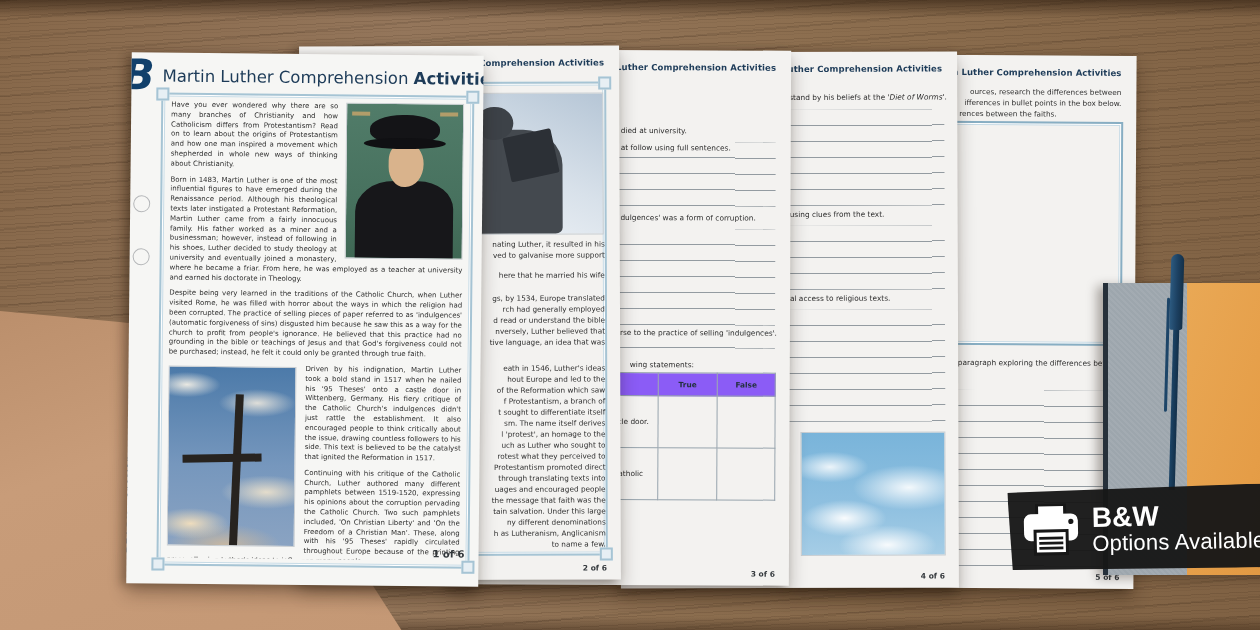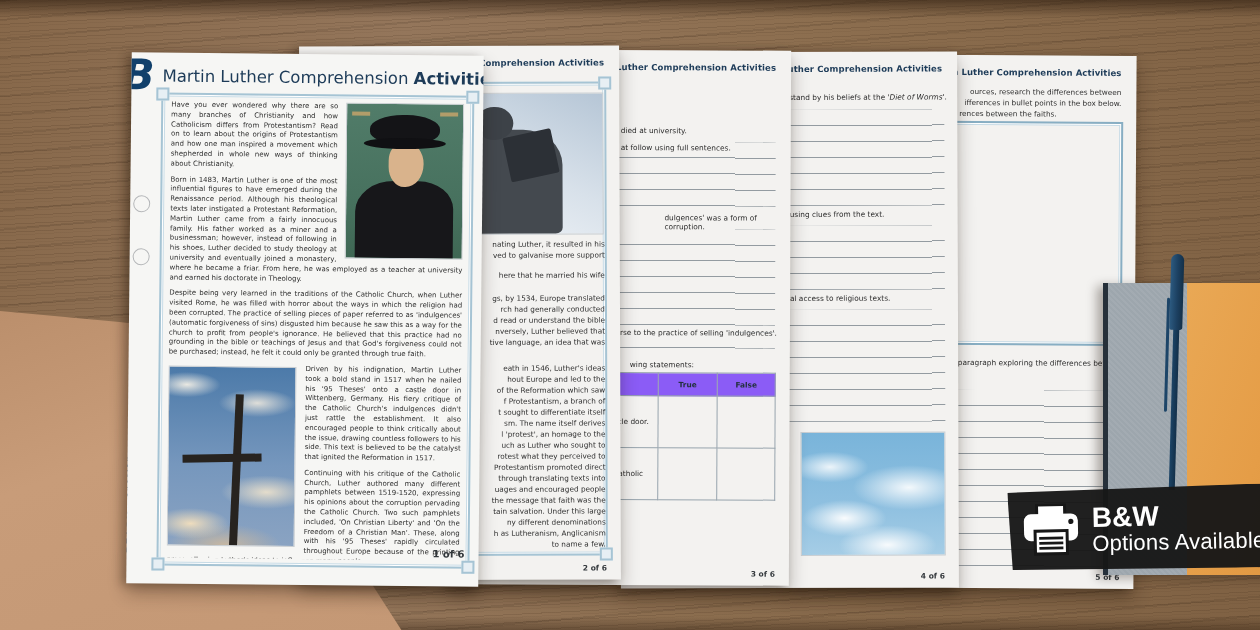--- a/index.html
+++ b/index.html
@@ -159,21 +159,21 @@
     <div class="lines" style="left:20px;right:13px;top:258px;height:112px;"></div>
     <div class="photo clouds"></div>
     <div class="pagenum">4 of 6</div>
   </div>
 
   <div class="page backpage" id="page3">
     <div class="pheader">Martin Luther Comprehension Activities</div>
     <div class="qtext" style="top:60px;left:170px;margin-top:33px;">at follow using full sentences.</div>
     <div class="qtext" style="top:76px;left:170px;">died at university.</div>
     <div class="lines" style="left:20px;right:15px;top:92px;height:64px;"></div>
-    <div class="qtext" style="top:163px;left:170px;margin-left:44px;">dulgences' was a form of corruption.</div>
+    <div class="qtext" style="top:163px;left:170px;">dulgences' was a form of corruption.</div>
     <div class="lines" style="left:20px;right:15px;top:179px;height:96px;"></div>
     <div class="qtext" style="top:278px;left:170px;">rse to the practice of selling 'indulgences'.</div>
     <div class="lines" style="left:20px;right:15px;top:282px;height:16px;"></div>
     <div class="qtext" style="top:310px;left:180px;">wing statements:</div>
     <table class="tf">
       <thead>
         <tr>
           <th class="c-stmt"></th>
           <th class="c-true">True</th>
           <th class="c-false">False</th>
@@ -210,21 +210,21 @@
     </div>
     <div class="frag frag-r" style="top:193px;">
         <div>nating Luther, it resulted in his</div>
         <div>ved to galvanise more support</div>
       </div>
     <div class="frag frag-r" style="top:224px;">
         <div>here that he married his wife</div>
       </div>
     <div class="frag frag-r" style="top:247px;">
         <div>gs, by 1534, Europe translated</div>
-        <div>rch had generally conducted</div>
+        <div>rch had generally employed</div>
         <div>d read or understand the bible</div>
         <div>nversely, Luther believed that</div>
         <div>tive language, an idea that was</div>
       </div>
     <div class="frag frag-r" style="top:317px;">
         <div>eath in 1546, Luther's ideas</div>
         <div>hout Europe and led to the</div>
         <div>of the Reformation which saw</div>
         <div>f Protestantism, a branch of</div>
         <div>t sought to differentiate itself</div>

